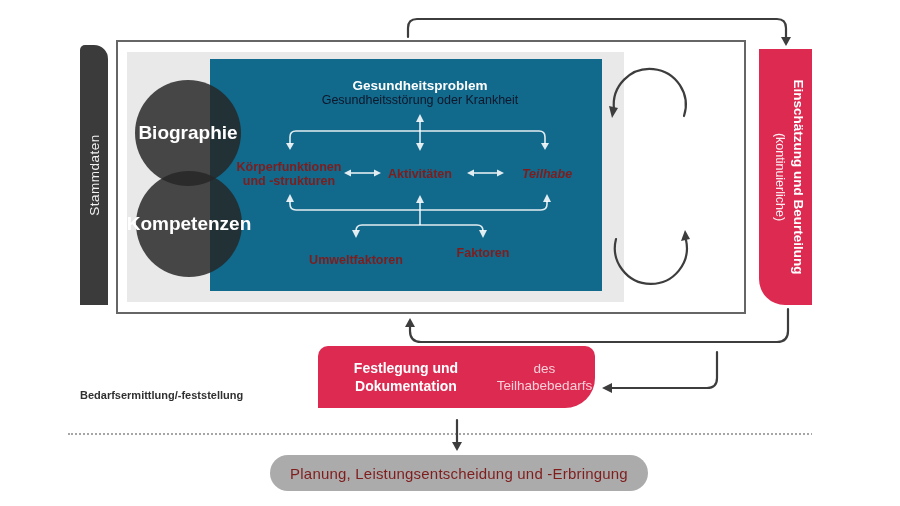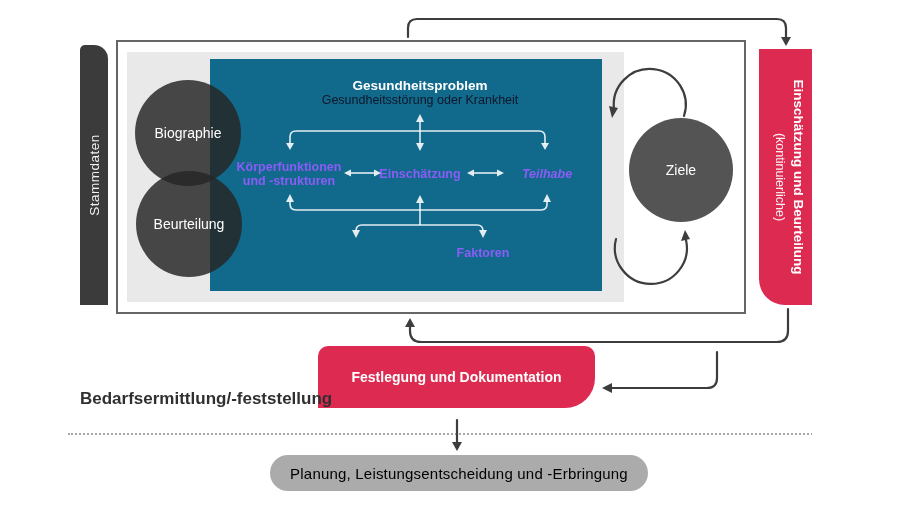--- a/index.html
+++ b/index.html
@@ -17,104 +17,103 @@
     color:#f2f2f2;font-size:13.5px;letter-spacing:.5px;font-weight:500;}
   
   .frame{left:116px;top:40px;width:630px;height:274px;background:#fff;
     border:2px solid #666;box-sizing:border-box;}
   .panel{left:127px;top:52px;width:497px;height:250px;background:#e9e9e9;}
   
   .icf-box{left:210px;top:59px;width:392px;height:232px;background:#11698c;}
   .icf-title-block{left:270px;top:79px;width:300px;text-align:center;color:#fff;z-index:2;}
   .icf-title{font-weight:bold;font-size:13.5px;line-height:14px;}
   .icf-subtitle{font-size:12.5px;line-height:15px;color:#0f172a;}
-  .icf-label{color:#8b5cf6;font-weight:bold;font-size:12.5px;line-height:14px;
+  .icf-label{color:#7f1d1d;font-weight:bold;font-size:12.5px;line-height:14px;
     text-align:center;z-index:2;}
   .lbl-body{left:214px;top:160px;width:150px;}
   .lbl-act{left:370px;top:167px;width:100px;}
   .lbl-part{left:497px;top:167px;width:100px;font-style:italic;}
   .lbl-env{left:286px;top:253px;width:140px;}
   .lbl-pers{left:413px;top:246px;width:140px;}
   
   .circle{border-radius:50%;display:flex;align-items:center;justify-content:center;
-    color:#fff;font-size:14px;font-weight:400;z-index:3;}
+    color:#fff;font-size:19px;font-weight:700;z-index:3;}
   .c-bio{left:135px;top:80px;width:106px;height:106px;background:rgba(38,38,38,0.84);}
   .c-komp{left:136px;top:171px;width:106px;height:106px;background:rgba(38,38,38,0.84);}
   .c-ziele{left:629px;top:118px;width:104px;height:104px;background:#545454;}
   
   .assess-bar{left:759px;top:49px;width:60px;height:256px;background:#dc2a51;
     border-radius:0 0 0 26px;z-index:2;}
   .assess-text{transform:translate(-50%,-50%) rotate(90deg);width:256px;
     line-height:1.4;}
   .assess-bold{color:#fff;font-weight:bold;font-size:13.5px;display:block;}
   .assess-light{color:rgba(255,255,255,0.92);font-size:12.5px;display:block;}
   
   .decision{left:318px;top:346px;width:277px;height:62px;background:#dc2a51;
     border-radius:10px 10px 30px 0;display:flex;flex-direction:row;
     align-items:center;justify-content:center;text-align:center;}
   .decision-l1{color:#fff;font-weight:bold;font-size:14px;line-height:18px;}
   .decision-l2{color:rgba(255,255,255,0.78);font-size:13.5px;line-height:17px;}
   
-  .phase-label{left:80px;top:389px;font-size:17px;font-weight:bold;color:#303030;}
+  .phase-label{left:80px;top:389px;font-size:11px;font-weight:bold;color:#303030;}
   .divider{left:68px;top:433px;width:752px;height:0;border-top:2px dotted #a6a6a6;}
   .pill{left:270px;top:455px;width:378px;height:36px;background:#ababab;border-radius:18px;
-    display:flex;align-items:center;justify-content:center;color:#000000;font-size:15px;
+    display:flex;align-items:center;justify-content:center;color:#7f1d1d;font-size:15px;
     letter-spacing:.2px;font-weight:500;}
   .overlay{left:0;top:0;z-index:6;pointer-events:none;}
 </style>
 </head>
 <body>
 
 <div class="stage">
 
   <div class="abs frame"></div>
   <div class="abs panel"></div>
 
   <div class="abs icf-box"></div>
   <div class="abs icf-title-block">
     <div class="icf-title">Gesundheitsproblem</div>
     <div class="icf-subtitle">Gesundheitsstörung oder Krankheit</div>
   </div>
   <div class="abs icf-label lbl-body">
     <div>Körperfunktionen</div>
     <div>und -strukturen</div>
   </div>
-  <div class="abs icf-label lbl-act">Einschätzung</div>
+  <div class="abs icf-label lbl-act">Aktivitäten</div>
   <div class="abs icf-label lbl-part">Teilhabe</div>
+  <div class="abs icf-label lbl-env">Umweltfaktoren</div>
   <div class="abs icf-label lbl-pers">
     <div>Faktoren</div>
   </div>
 
   <div class="abs stamm-bar">
     <div class="rot-wrap">
       <span class="rot-child stamm-label">Stammdaten</span>
     </div>
   </div>
 
   <div class="abs circle c-bio">
     <span>Biographie</span>
   </div>
   <div class="abs circle c-komp">
-    <span>Beurteilung</span>
-  </div>
-  <div class="abs circle c-ziele">
-    <span>Ziele</span>
+    <span>Kompetenzen</span>
   </div>
 
   <div class="abs assess-bar">
     <div class="rot-wrap">
       <div class="rot-child assess-text">
         <span class="assess-bold">Einschätzung und Beurteilung</span>
         <span class="assess-light">(kontinuierliche)</span>
       </div>
     </div>
   </div>
 
   <div class="abs decision">
     <div class="decision-l1">Festlegung und Dokumentation</div>
+    <div class="decision-l2">des Teilhabebedarfs</div>
   </div>
 
   <div class="abs phase-label">Bedarfsermittlung/-feststellung</div>
   <div class="abs divider"></div>
   <div class="abs pill">
     <span>Planung, Leistungsentscheidung und -Erbringung</span>
   </div>
 
   <svg class="abs overlay" width="900" height="506" viewBox="0 0 900 506">
 

